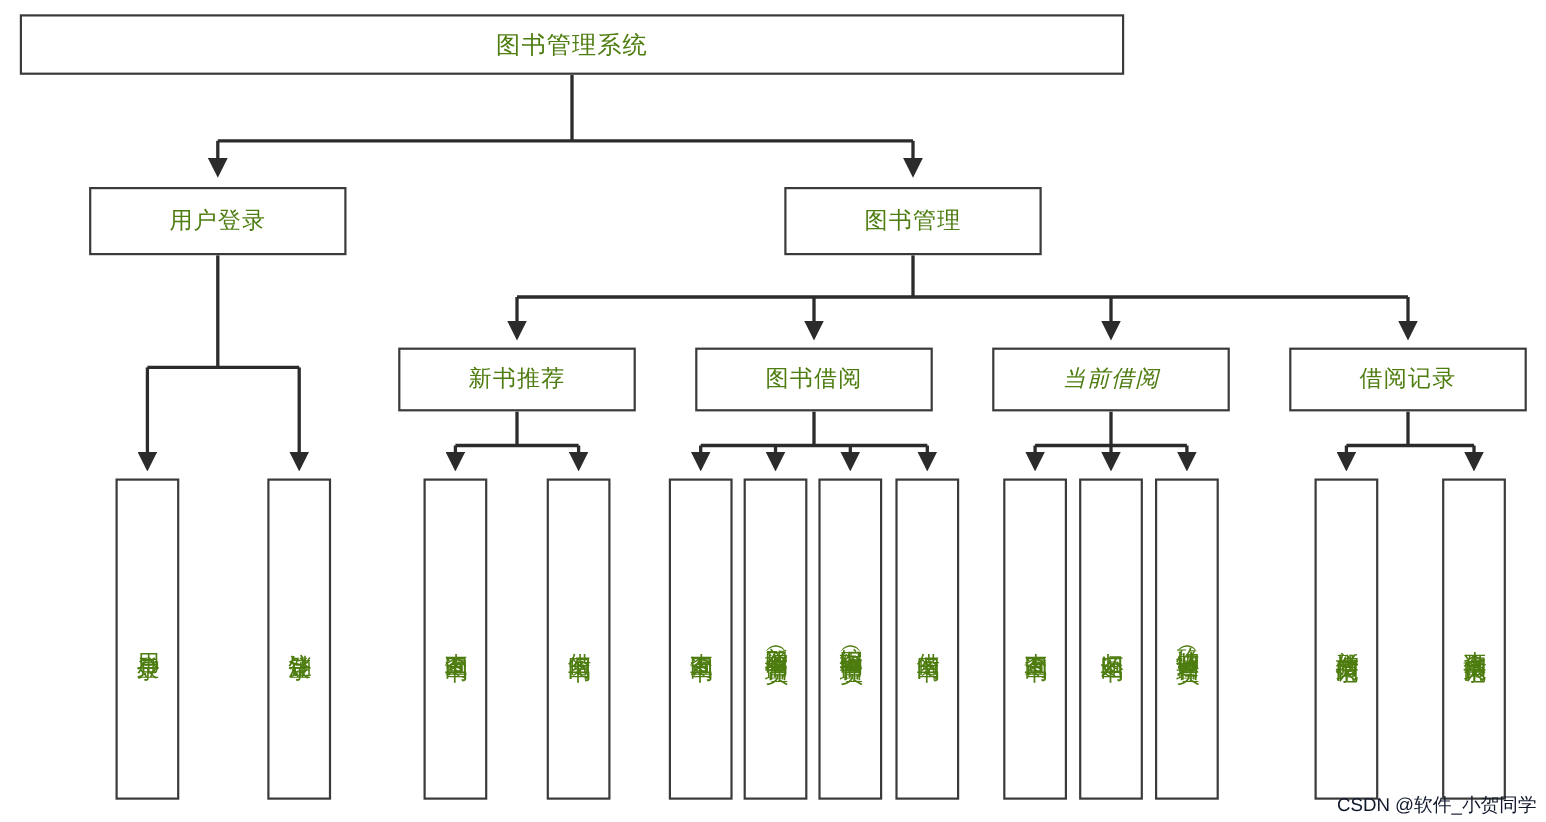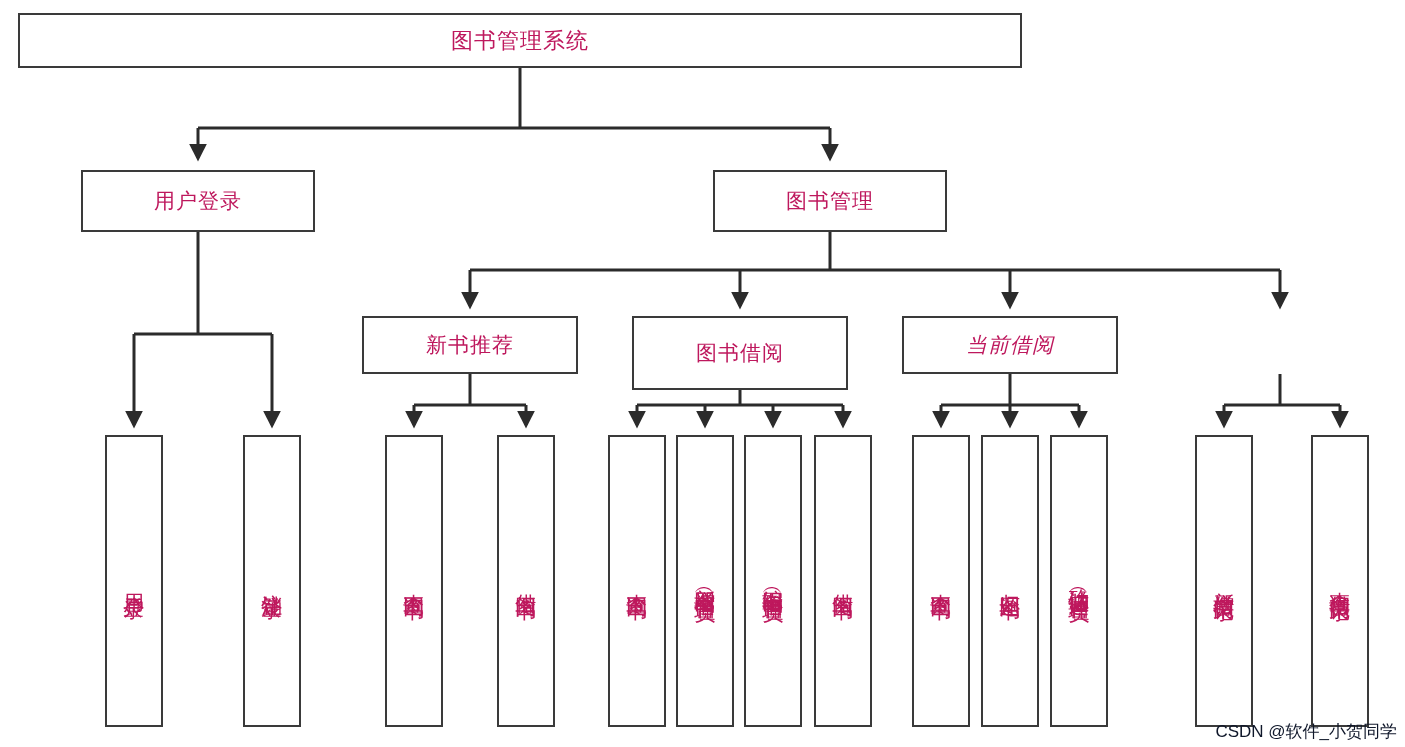--- a/index.html
+++ b/index.html
@@ -26,21 +26,21 @@
     background:#ffffff;
     border:2px solid #3a3a3a;
     display:flex;
     align-items:center;
     justify-content:center;
     z-index:2;
   }
   .node-label{
     font-size:21px;
     line-height:1.25;
-    color:#be185d;
+    color:#4d7c0f;
     letter-spacing:1px;
     white-space:nowrap;
   }
   .node.root .node-label{font-size:22px;}
   .leaf{
     align-items:center;
     justify-content:center;
   }
   .leaf .node-label{
     writing-mode:vertical-rl;
@@ -123,25 +123,28 @@
   <div class="node" style="left:81px; top:170px; width:234px; height:62px;">
     <span class="node-label">用户登录</span>
   </div>
   <div class="node" style="left:362px; top:316px; width:216px; height:58px;">
     <span class="node-label">新书推荐</span>
   </div>
 
   <div class="node" style="left:713px; top:170px; width:234px; height:62px;">
     <span class="node-label">图书管理</span>
   </div>
-  <div class="node" style="left:632px; top:316px; width:216px; height:74px;">
+  <div class="node" style="left:632px; top:316px; width:216px; height:58px;">
     <span class="node-label">图书借阅</span>
   </div>
   <div class="node" style="left:902px; top:316px; width:216px; height:58px;font-style:italic;">
     <span class="node-label">当前借阅</span>
+  </div>
+  <div class="node" style="left:1172px; top:316px; width:216px; height:58px;">
+    <span class="node-label">借阅记录</span>
   </div>
 
   <div class="node leaf" style="left:105px; top:435px; width:58px; height:292px;">
     <span class="node-label">用户登录</span>
   </div>
   <div class="node leaf" style="left:243px; top:435px; width:58px; height:292px;">
     <span class="node-label">注销登录</span>
   </div>
 
   <div class="node leaf" style="left:385px; top:435px; width:58px; height:292px;">

